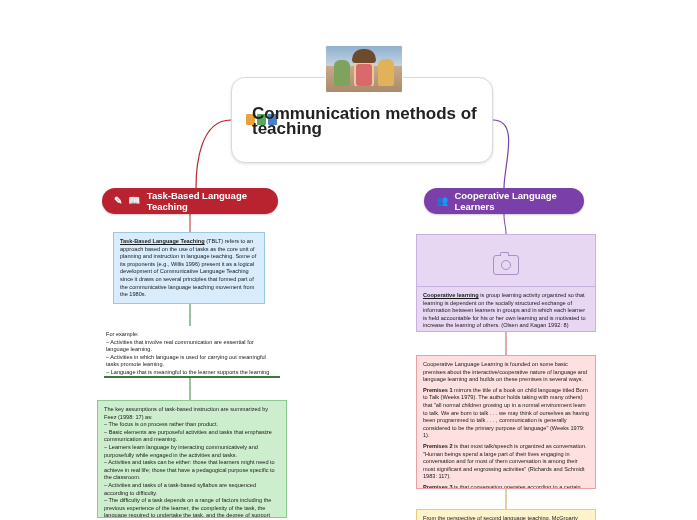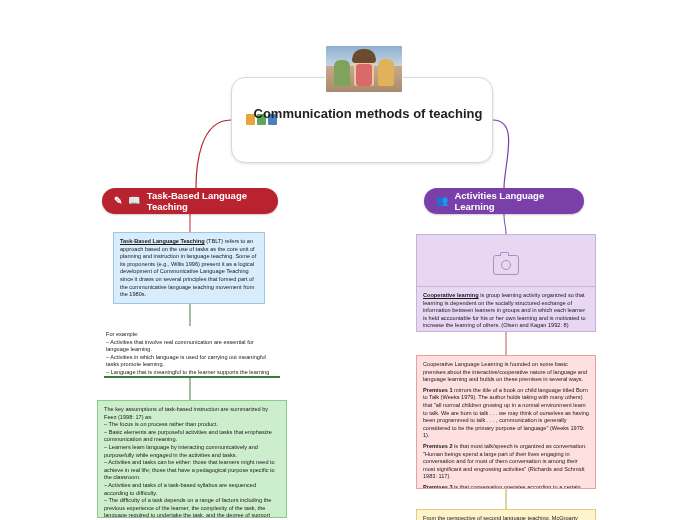--- a/index.html
+++ b/index.html
@@ -71,22 +71,22 @@
   }
   .root-photo .kid-r {
     position:absolute; right:8px; top:13px; width:16px; height:27px;
     background:#e0b25a; border-radius:6px 6px 2px 2px;
   }
   .root-title {
     position: absolute;
     left: 20px;
     right: 8px;
     top: 28px;
-    text-align: center;
-    font-size: 13px;
+    text-align: left;
+    font-size: 17px;
     font-weight: bold;
     color: #222222;
     line-height: 15px;
   }
   .root-icons {
     position: absolute;
     left: 14px;
     top: 36px;
     display: flex;
     gap: 2px;
@@ -262,21 +262,21 @@
   </div>
 
   <div class="branch-pill pill-tbl">
     <span class="pill-icon">✎</span>
     <span class="pill-icon">📖</span>
     <span>Task-Based Language Teaching</span>
   </div>
 
   <div class="branch-pill pill-cll">
     <span class="pill-icon">👥</span>
-    <span>Activities Language Learning</span>
+    <span>Cooperative Language Learners</span>
   </div>
 
   <div class="card card-tbl-def">
     <span><u><b>Task-Based Language Teaching</b></u><span> (TBLT) refers to an approach based on the use of tasks as the core unit of planning and instruction in language teaching. Some of its proponents (e.g., Willis 1996) present it as a logical development of Communicative Language Teaching since it draws on several principles that formed part of the communicative language teaching movement from the 1980s.</span></span>
   </div>
 
   <div class="card card-tbl-example">
     <div>For example:</div>
     <div>– Activities that involve real communication are essential for language learning.</div>
     <div>– Activities in which language is used for carrying out meaningful tasks promote learning.</div>

